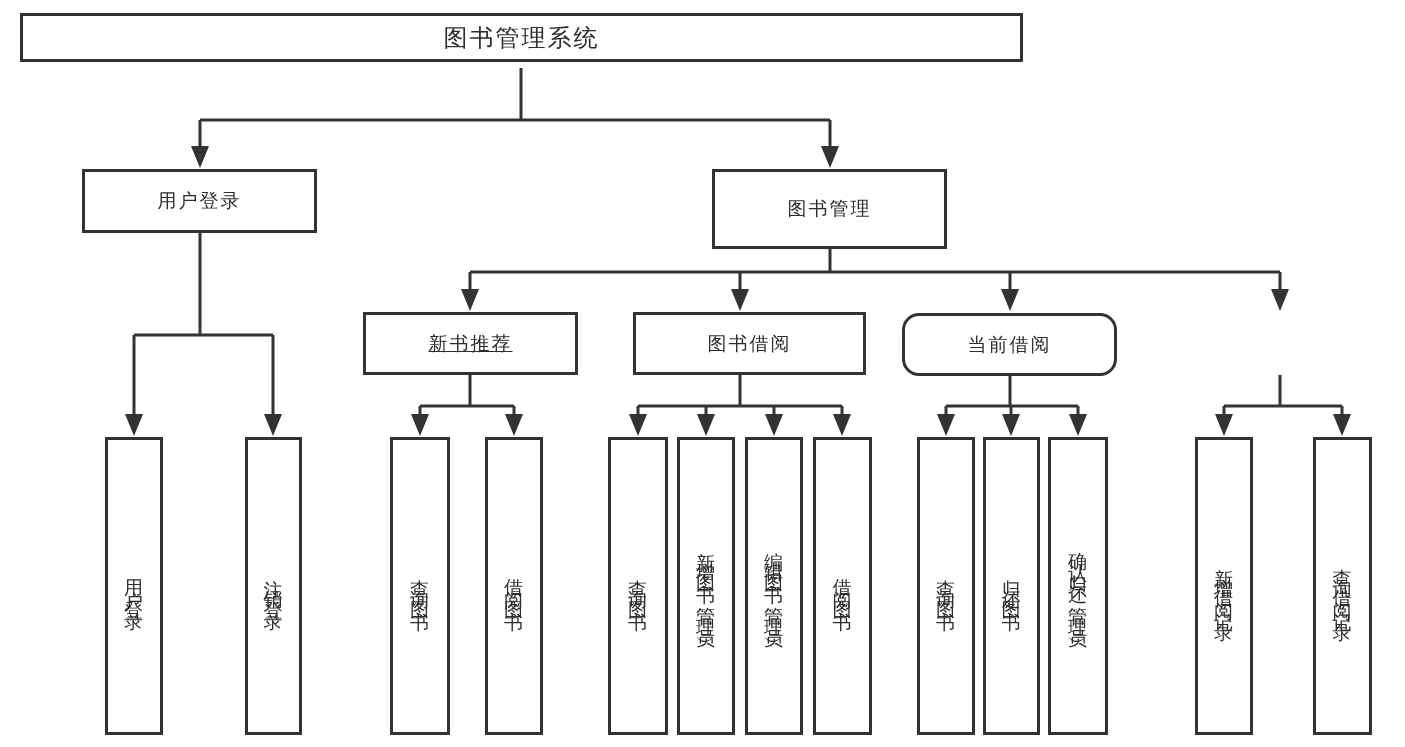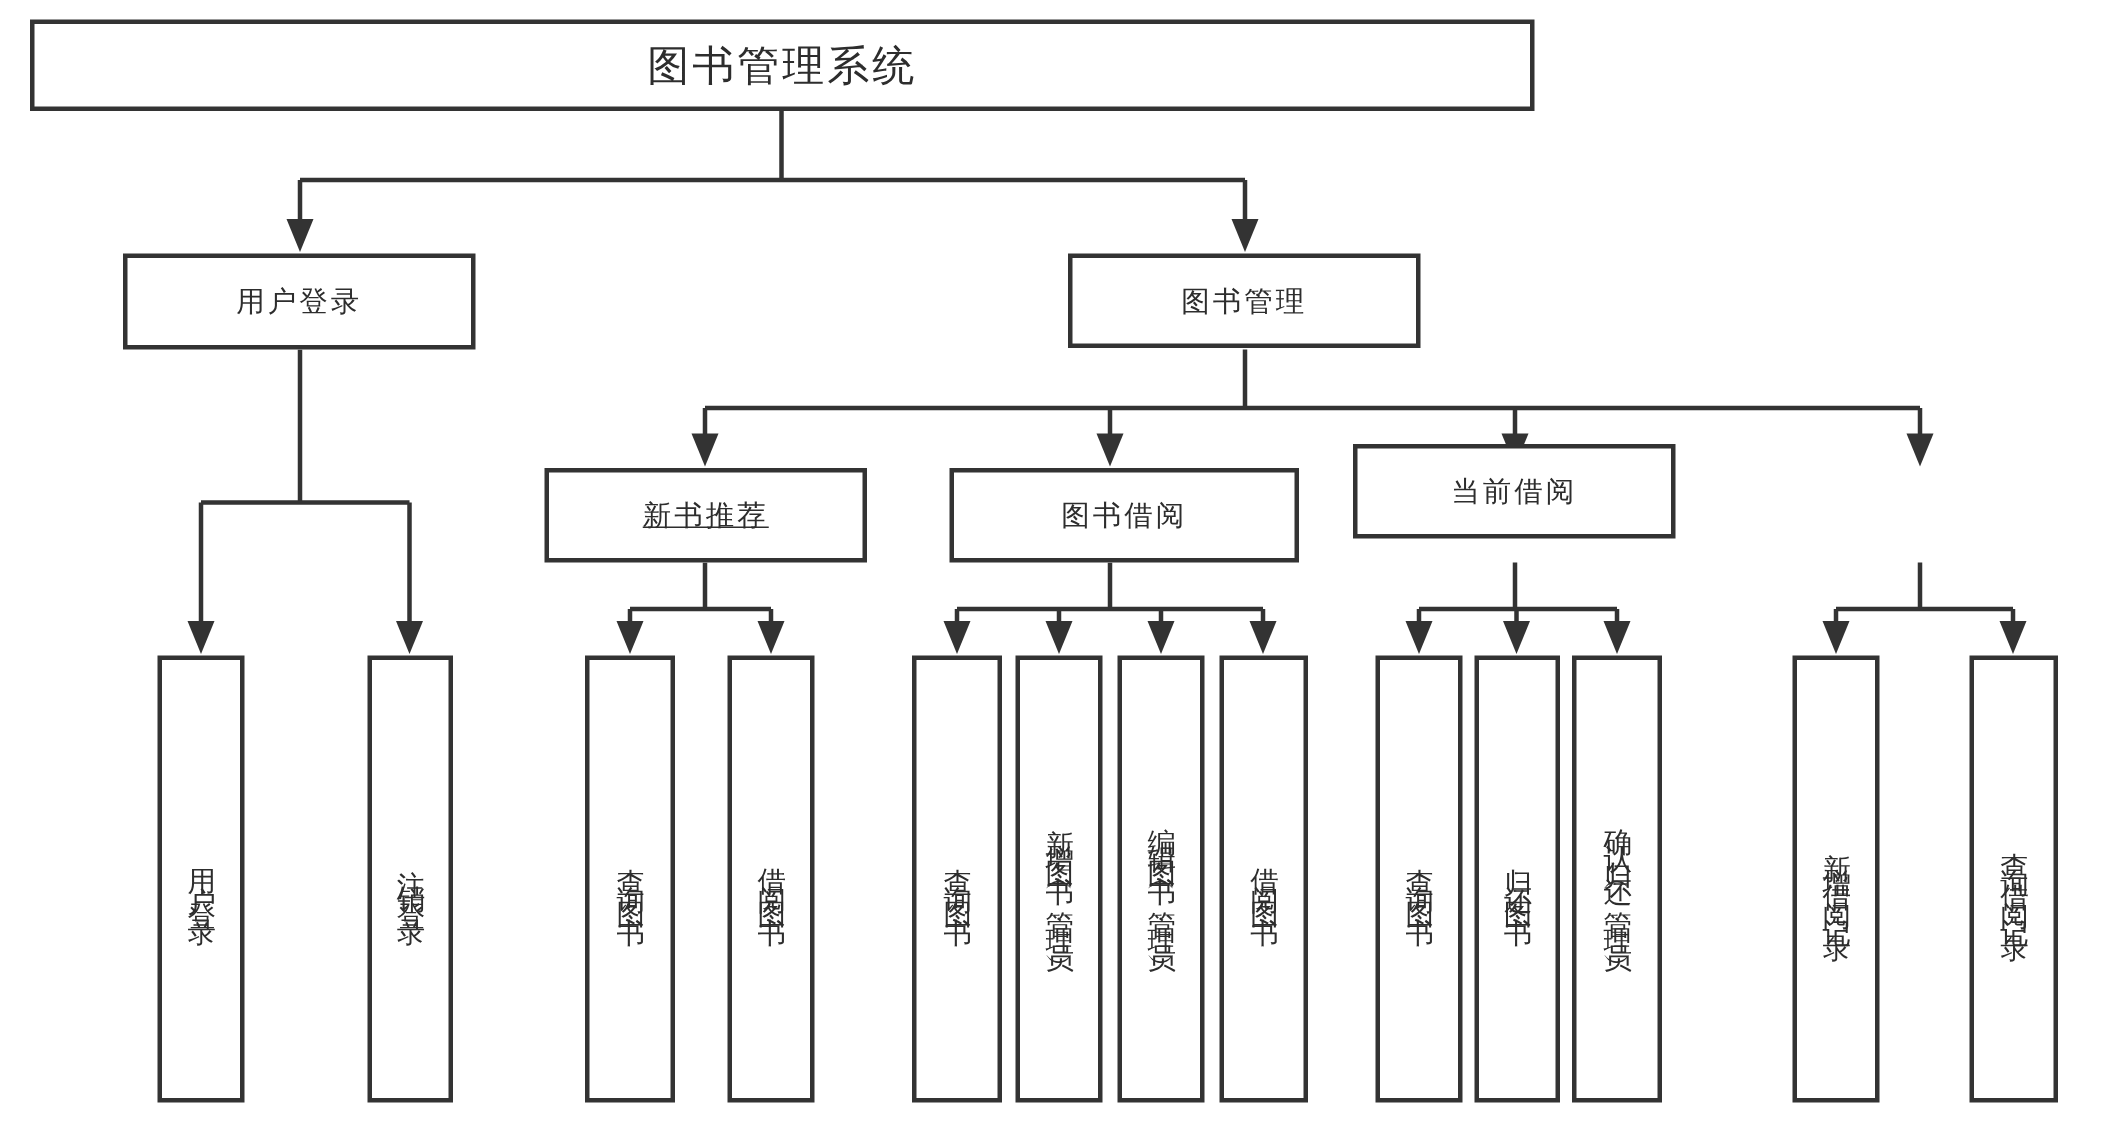--- a/index.html
+++ b/index.html
@@ -31,22 +31,22 @@
     justify-content: center;
     color: #2d2d2d;
     text-align: center;
   }
   .h-box {
     font-size: 19px;
     letter-spacing: 2px;
     white-space: nowrap;
   }
   .root-box {
-    left: 20px; top: 13px; width: 1003px; height: 61px;
-    font-size: 28px;
+    left: 20px; top: 13px; width: 1003px; height: 49px;
+    font-size: 24px;
   }
   .v-box {
     writing-mode: vertical-rl;
     text-orientation: mixed;
     font-size: 19px;
     letter-spacing: 11px;
     top: 437px;
     height: 298px;
     line-height: 1;
   }
@@ -105,25 +105,25 @@
       <polygon points="1002,414 1020,414 1011,436"></polygon>
       <polygon points="1069,414 1087,414 1078,436"></polygon>
       <polygon points="1215,414 1233,414 1224,436"></polygon>
       <polygon points="1333,414 1351,414 1342,436"></polygon>
     </g>
   </svg>
 
   <div class="box h-box root-box">图书管理系统</div>
 
   <div class="box h-box" style="left:82px; top:169px; width:235px; height:64px;">用户登录</div>
-  <div class="box h-box" style="left:712px; top:169px; width:235px; height:63px;">图书管理</div>
+  <div class="box h-box" style="left:712px; top:169px; width:235px; height:80px;">图书管理</div>
 
   <div class="box h-box" style="left:363px; top:312px; width:215px; height:63px;text-decoration:underline;">新书推荐</div>
   <div class="box h-box" style="left:633px; top:312px; width:233px; height:63px;">图书借阅</div>
-  <div class="box h-box" style="left:902px; top:296px; width:215px; height:63px;">当前借阅</div>
+  <div class="box h-box" style="left:902px; top:313px; width:215px; height:63px;border-radius:17px;">当前借阅</div>
 
   <div class="box v-box" style="left:105px; width:58px;">用户登录</div>
   <div class="box v-box" style="left:245px; width:57px;">注销登录</div>
 
   <div class="box v-box" style="left:390px; width:60px;">查询图书</div>
   <div class="box v-box" style="left:485px; width:58px;">借阅图书</div>
 
   <div class="box v-box" style="left:608px; width:60px;">查询图书</div>
   <div class="box v-box" style="left:677px; width:58px;">新增图书（管理员）</div>
   <div class="box v-box" style="left:745px; width:58px;">编辑图书（管理员）</div>

